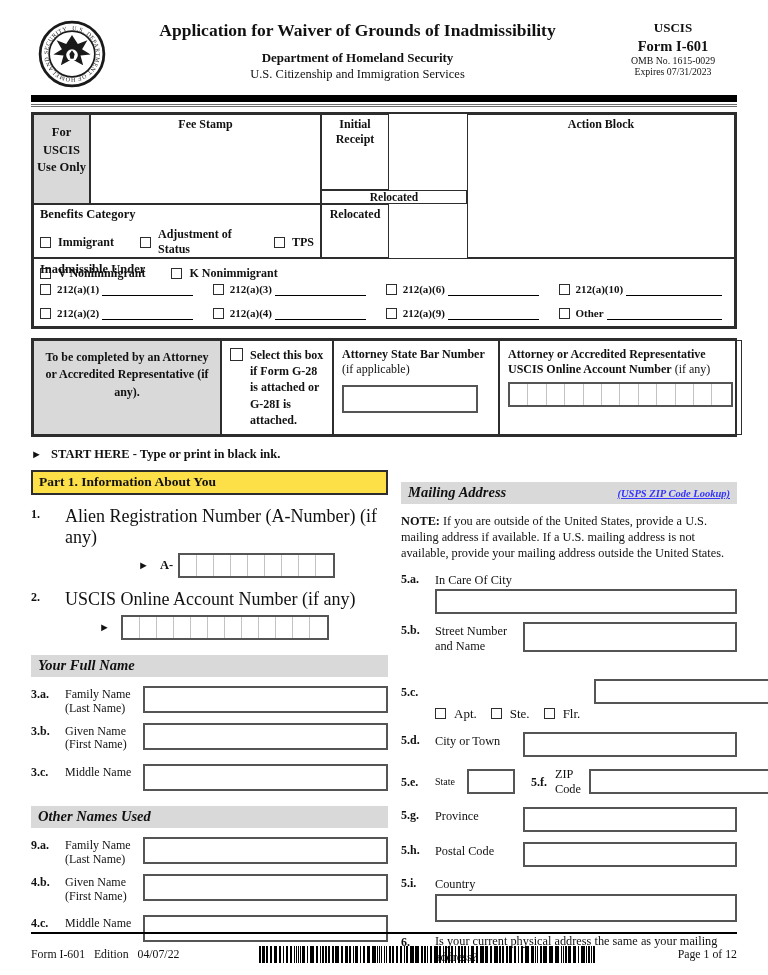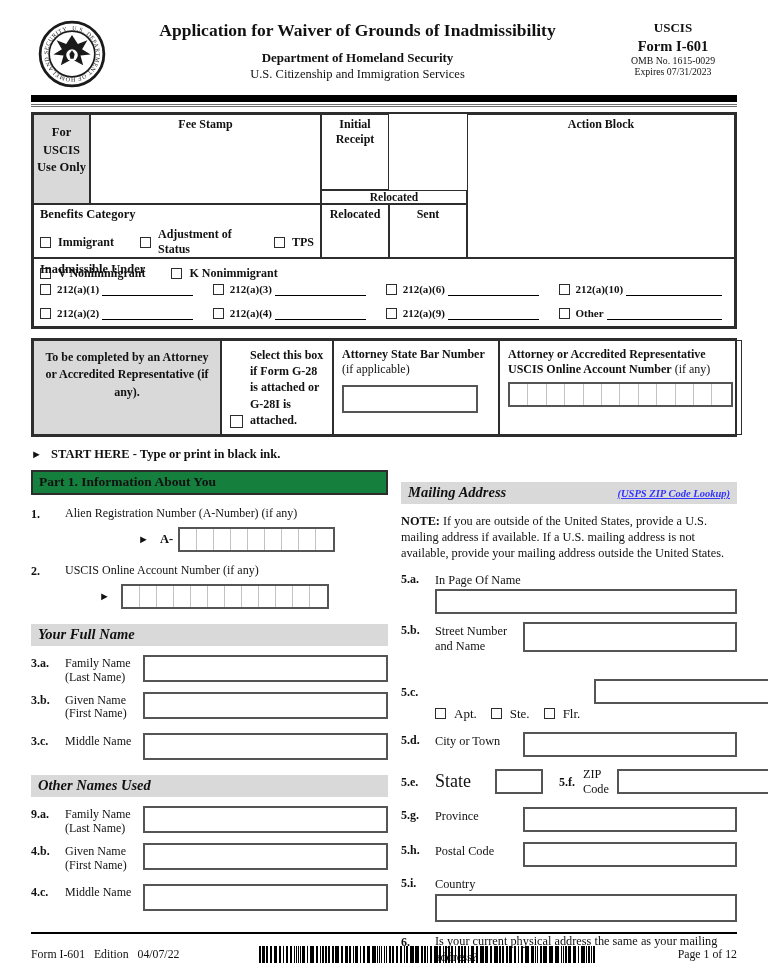--- a/index.html
+++ b/index.html
@@ -50,49 +50,49 @@
   .inad-opt { display:flex; align-items:flex-end; }
   .inad-opt .cb { margin-right:6px; margin-bottom:1px; }
   .inad-opt .lbl { font-weight:bold; font-size:11px; line-height:1; padding-bottom:1px; }
   .inad-opt .ln { flex:1; border-bottom:1.5px solid #000; height:4px; margin:0 20px 0 3px; }
   .inad-opt:nth-child(4n) .ln { margin-right:6px; }
 
   
   .attyTable { display:grid; grid-template-columns:188px 112px 166px 1fr; border:2px solid #2d2d2d; margin-top:9px; }
   .a-cell { border:1px solid #2d2d2d; padding:6px 8px; font-size:12px; }
   .a-who { background:#d9d9d9; font-weight:bold; text-align:center; line-height:1.45; padding-top:8px; }
-  .a-g28 { display:flex; gap:7px;align-items:flex-end; }
+  .a-g28 { display:flex; gap:7px; }
   .a-g28 .cb { width:13px; height:13px; margin-top:1px; }
   .a-g28 .txt { font-weight:bold; line-height:1.35; }
   .hint { font-weight:normal; }
   .inputbox { display:block; width:100%; height:26px; border:2px solid #555; background:#fff; font:inherit; padding:0 4px; }
   .a-bar .inputbox { width:92%; margin-top:8px; height:28px; }
   .seg { display:flex; border:2px solid #555; height:25px; background:#fff; width:max-content; }
   .seg i { display:block; width:17px; border-right:1px solid #c3c3c3; }
   .seg i:last-child { border-right:none; }
   .a-acct .seg { margin-top:5px; }
   .a-acct .seg i { width:18.4px; }
 
   
   .startHere { font-weight:bold; font-size:12.5px; margin:10px 0 8px; }
   .ptr { font-size:11px; margin-right:6px; }
 
   
   .cols { display:flex; gap:13px; align-items:flex-start; }
   .colL { width:357px; flex:0 0 auto; }
   .colR { flex:1; min-width:0; }
 
-  .partHdr { border:2px solid #2d2d2d; background:#15803d; font-weight:bold; font-size:13.5px; padding:2px 6px 3px; }
+  .partHdr { border:2px solid #2d2d2d; background:#fde047; font-weight:bold; font-size:13.5px; padding:2px 6px 3px; }
   .secHdr { background:#d9d9d9; font-weight:bold; font-style:italic; font-size:14.5px; padding:2px 7px 3px; margin:15px 0 9px; }
   .secHdr.flex { display:flex; justify-content:space-between; align-items:baseline; margin-top:12px; }
   .ziplink { font-size:10.5px; color:#3333ff; text-decoration:underline; font-weight:bold; cursor:pointer; }
 
   .item { display:flex; margin-top:11px; }
   .inum { width:34px; flex:0 0 auto; font-weight:bold; font-size:12px; padding-top:1px; }
-  .ilabel { font-size:12px; }
+  .ilabel { font-size:18px; }
   .arrowRow { display:flex; align-items:center; gap:5px; margin-top:5px; font-weight:bold; font-size:12.5px; }
 
   .nrow { display:flex; margin-bottom:7px; align-items:flex-start; }
   .nlbl { width:78px; flex:0 0 auto; font-size:12px; line-height:1.15; padding-top:2px; }
   .nrow .inputbox { flex:1; width:auto; height:27px; }
 
   .para { font-size:12.3px; line-height:1.32; margin-bottom:9px; }
 
   .mrow { display:flex; margin-bottom:8px; align-items:flex-start; }
   .mlbl { width:88px; flex:0 0 auto; font-size:12.3px; line-height:1.2; padding-top:2px; }
@@ -181,23 +181,20 @@
             </span>
           <span class="opt">
               <span class="cb"></span>
               <span>K Nonimmigrant</span>
             </span>
         </div>
       </div>
       <div class="tc c-recv">
         <span>Relocated</span>
       </div>
-      <div class="tc c-sent">
-        <span>Sent</span>
-      </div>
       <div class="tc c-act">
         <span>Action Block</span>
       </div>
       <div class="tc c-inad">
         <div class="bold" style="font-size:12.5px">Inadmissible Under</div>
         <div class="inad-grid">
           <div class="inad-opt">
               <span class="cb"></span>
               <span class="lbl">212(a)(1)</span>
               <span class="ln"></span>
@@ -365,21 +362,21 @@
         <div class="secHdr flex">
           <span>Mailing Address</span>
           <span class="ziplink" style="font-style:italic">(USPS ZIP Code Lookup)</span>
         </div>
         <div class="para">
           <b>NOTE:</b><span>  If you are outside of the United States, provide a U.S. mailing address if available.  If a U.S. mailing address is not available, provide your mailing address outside the United States.</span>
         </div>
 
         <div class="mrow" style="margin-bottom:2px">
           <span class="inum">5.a.</span>
-          <span class="mlbl" style="width:auto">In Page Of Name</span>
+          <span class="mlbl" style="width:auto">In Care Of City</span>
         </div>
         <div class="mrow">
             <span class="inum"></span>
             <input class="inputbox" type="text" style="">
           </div>
 
         <div class="mrow">
           <span class="inum">5.b.</span>
           <span class="mlbl">Street Number and Name</span>
           <input class="inputbox" type="text" style="height: 30px;">
@@ -403,21 +400,21 @@
         </div>
 
         <div class="mrow" style="margin-top:10px">
           <span class="inum">5.d.</span>
           <span class="mlbl">City or Town</span>
           <input class="inputbox" type="text" style="">
         </div>
 
         <div class="mrow" style="margin-top:10px; align-items:center">
           <span class="inum">5.e.</span>
-          <span style="font-size:18px; margin-right:24px">State</span>
+          <span style="font-size:10px; margin-right:12px">State</span>
           <input class="inputbox smallbox" type="text" style="">
           <span class="inum" style="width:auto; margin:0 8px 0 16px">5.f.</span>
           <span style="font-size:12.3px; margin-right:8px">ZIP Code</span>
           <input class="inputbox" type="text" style="flex: 1 1 0%;">
         </div>
 
         <div class="mrow" style="margin-top:10px">
           <span class="inum">5.g.</span>
           <span class="mlbl">Province</span>
           <input class="inputbox" type="text" style="">

